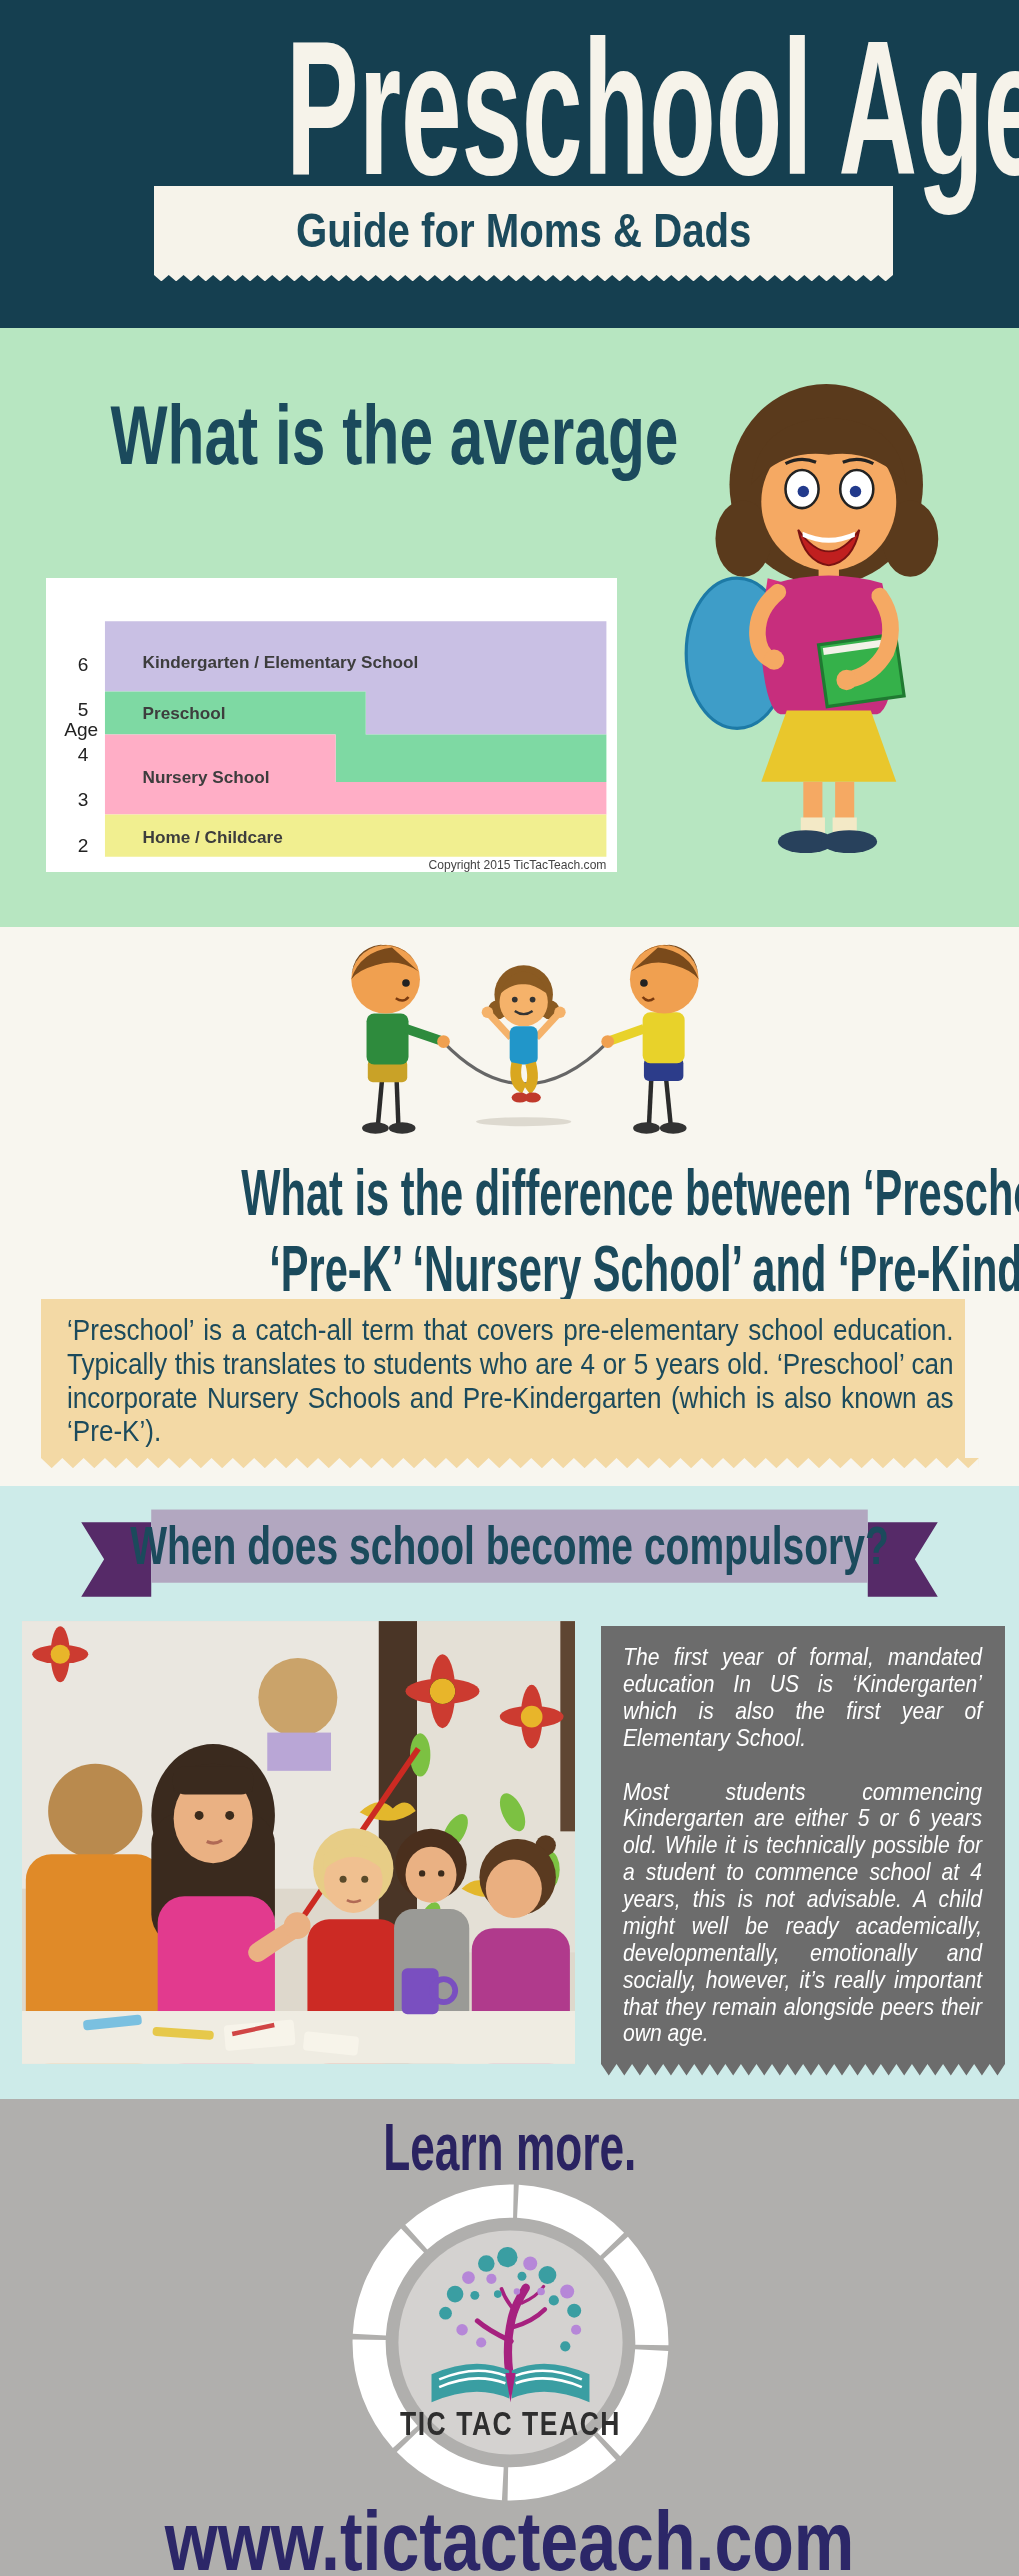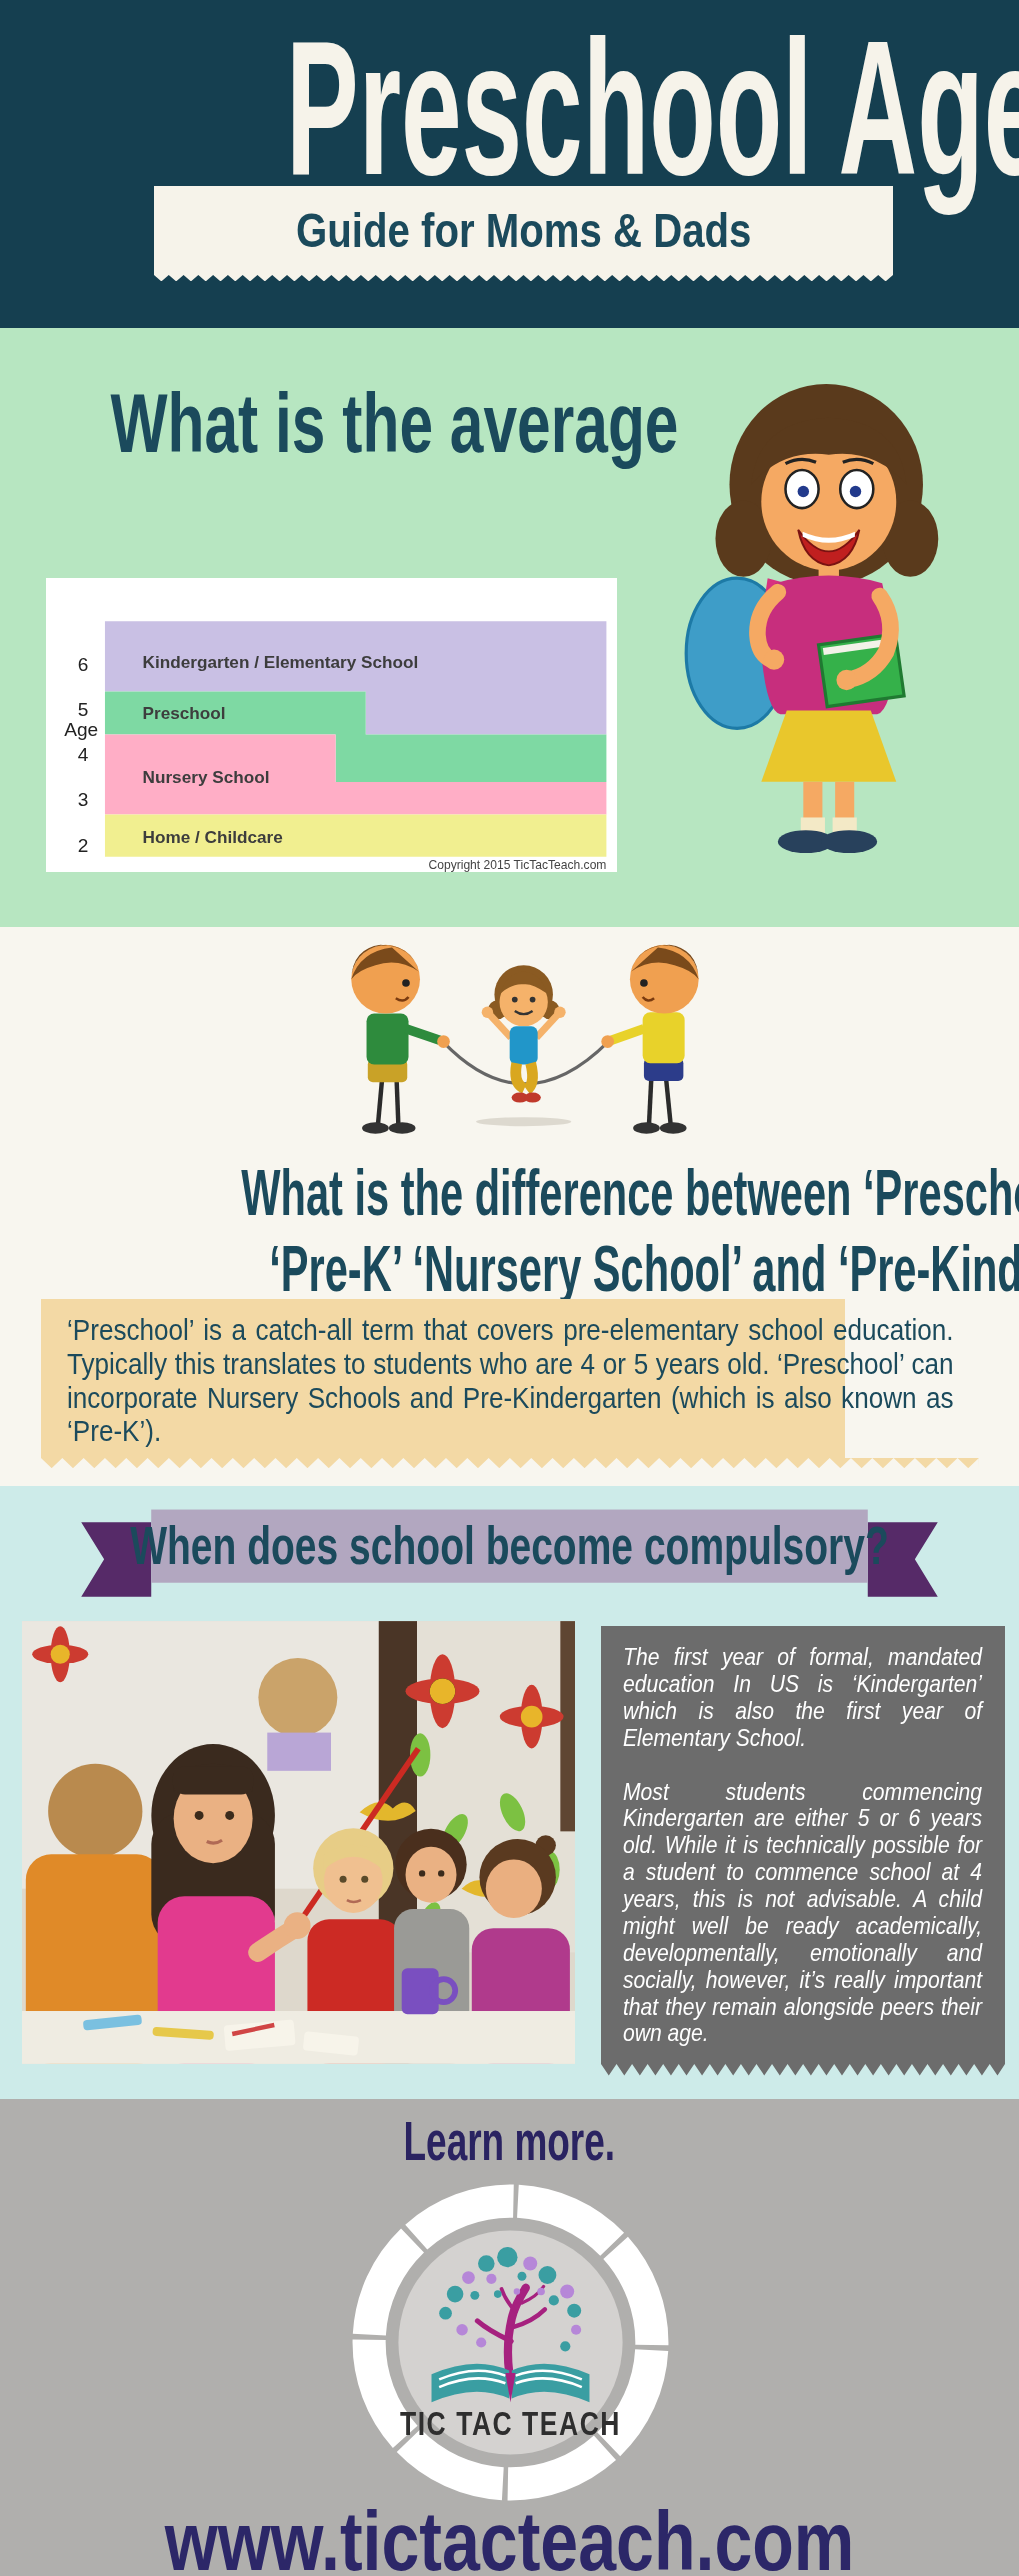--- a/index.html
+++ b/index.html
@@ -15,45 +15,45 @@
   #gray-section{left:0;top:2099px;width:1019px;height:477px;background:#b0afad;}
   
   #main-title{left:0;top:11.5px;width:1019px;text-align:right;color:#f6f3ea;
               font-size:191px;line-height:1;font-weight:bold;}
   #main-title .cx{transform:scaleX(0.57);}
   #subtitle-box{left:154px;top:186px;width:739px;height:89px;background:#f6f3ea;}
   #subtitle-box .sub{width:100%;text-align:center;line-height:89px;color:#1b4a5c;
                      font-size:49px;font-weight:bold;}
   #subtitle-box .sub .cx{transform:scaleX(0.82);}
   
-  #avg-title{left:0;top:46px;width:713px;text-align:left;color:#1b4a5c;
+  #avg-title{left:0;top:58px;width:713px;text-align:left;color:#1b4a5c;
              font-size:84px;line-height:1.18;font-weight:bold;}
   #avg-title .cx{transform:scaleX(0.72);}
   #chart-panel{left:46px;top:250px;width:571px;height:294px;background:#ffffff;}
   #girl-art{left:662px;top:25.5px;width:331px;height:503px;}
   
   #kids-art{left:322px;top:5.1px;width:404px;height:207px;}
   #diff-heading{left:0;top:228px;width:1019px;text-align:center;color:#1b4a5c;
                 font-size:65px;line-height:1.17;font-weight:bold;}
   #diff-heading .cx{transform:scaleX(0.64);}
-  #tan-box{left:41px;top:372px;width:804px;height:159px;background:#f3d9a5;}
+  #tan-box{left:41px;top:372px;width:924px;height:159px;background:#f3d9a5;}
   #tan-box .inner{margin:15.3px 25.5px 0 25.5px;width:985px;transform:scaleX(0.90);
                   transform-origin:0 0;color:#1b4a5c;font-size:29px;line-height:1.16;
                   text-align:justify;font-weight:500;}
   
   #ribbon{left:73px;top:14px;width:873px;height:105px;}
   #photo-art{left:22px;top:135px;width:553px;height:443px;}
   #gray-box{left:601px;top:140px;width:404px;height:438px;background:#6c6c6c;font-style:italic;}
   #gray-box .inner{margin:18px 0 0 21.7px;width:408px;transform:scaleX(0.88);
                    transform-origin:0 0;color:#ffffff;font-size:24px;line-height:1.12;
                    text-align:justify;font-weight:500;}
   #gray-box .inner p{margin:0 0 27px 0;}
   
   #learn-more{left:0;top:14px;width:1019px;text-align:center;color:#2a2361;
-              font-size:56px;font-weight:bold;line-height:1;}
+              font-size:67px;font-weight:bold;line-height:1;}
   #learn-more .cx{transform:scaleX(0.66);}
   #logo-art{left:350px;top:83px;width:321px;height:321px;}
   #site-url{left:0;top:401px;width:1019px;text-align:center;color:#2c2768;
             font-size:83px;font-weight:bold;line-height:1;}
   #site-url .cx{transform:scaleX(0.82);}
   .zigzag{display:block;}
   svg text{font-family:"Liberation Sans","DejaVu Sans",sans-serif;}
 </style>
 </head>
 <body>

